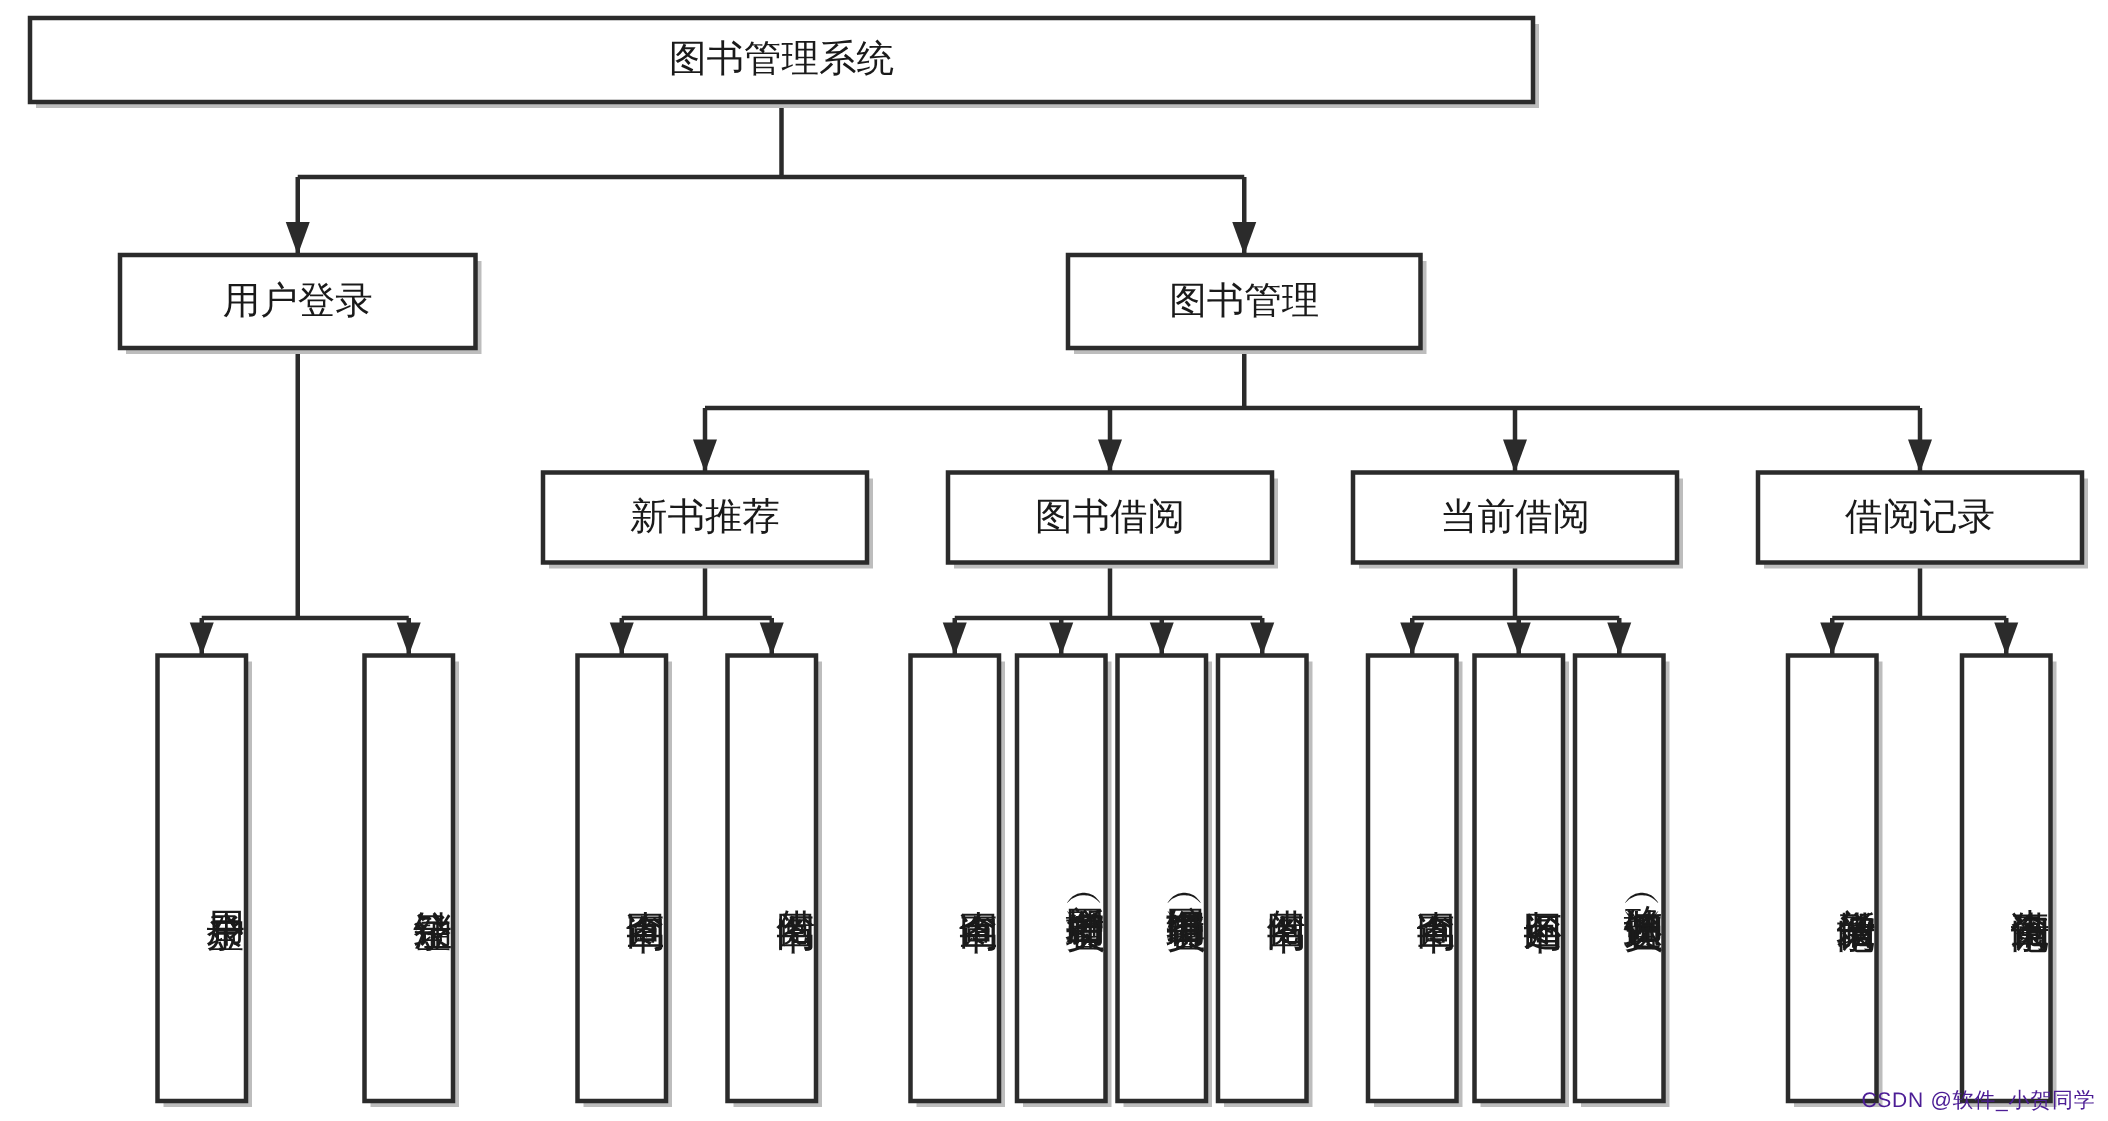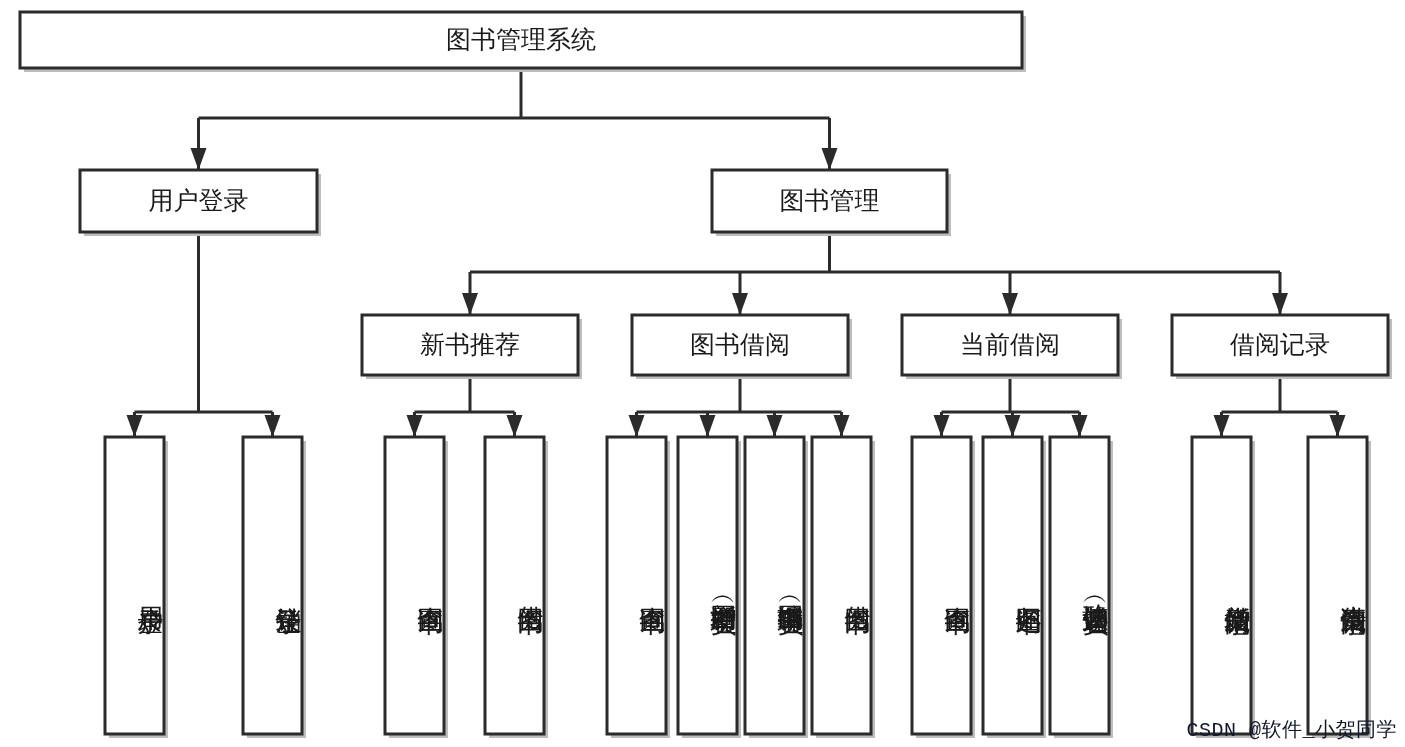--- a/index.html
+++ b/index.html
@@ -66,23 +66,23 @@
     text-align: center;
     display: flex;
     align-items: flex-start;
     justify-content: center;
     pointer-events: none;
   }
   .watermark {
     position: absolute;
     right: 8px;
     bottom: 4px;
-    font-family: Liberation Mono, monospace;
-    font-size: 20px;
-    color: #0f172a;
+    font-family: Liberation Sans, sans-serif;
+    font-size: 14px;
+    color: #4c1d95;
     letter-spacing: 0.5px;
     white-space: nowrap;
   }
 </style>
 </head>
 <body>
 
 <div id="diagram-root">
 
   <svg id="tree-svg" viewBox="0 0 1405 747">

